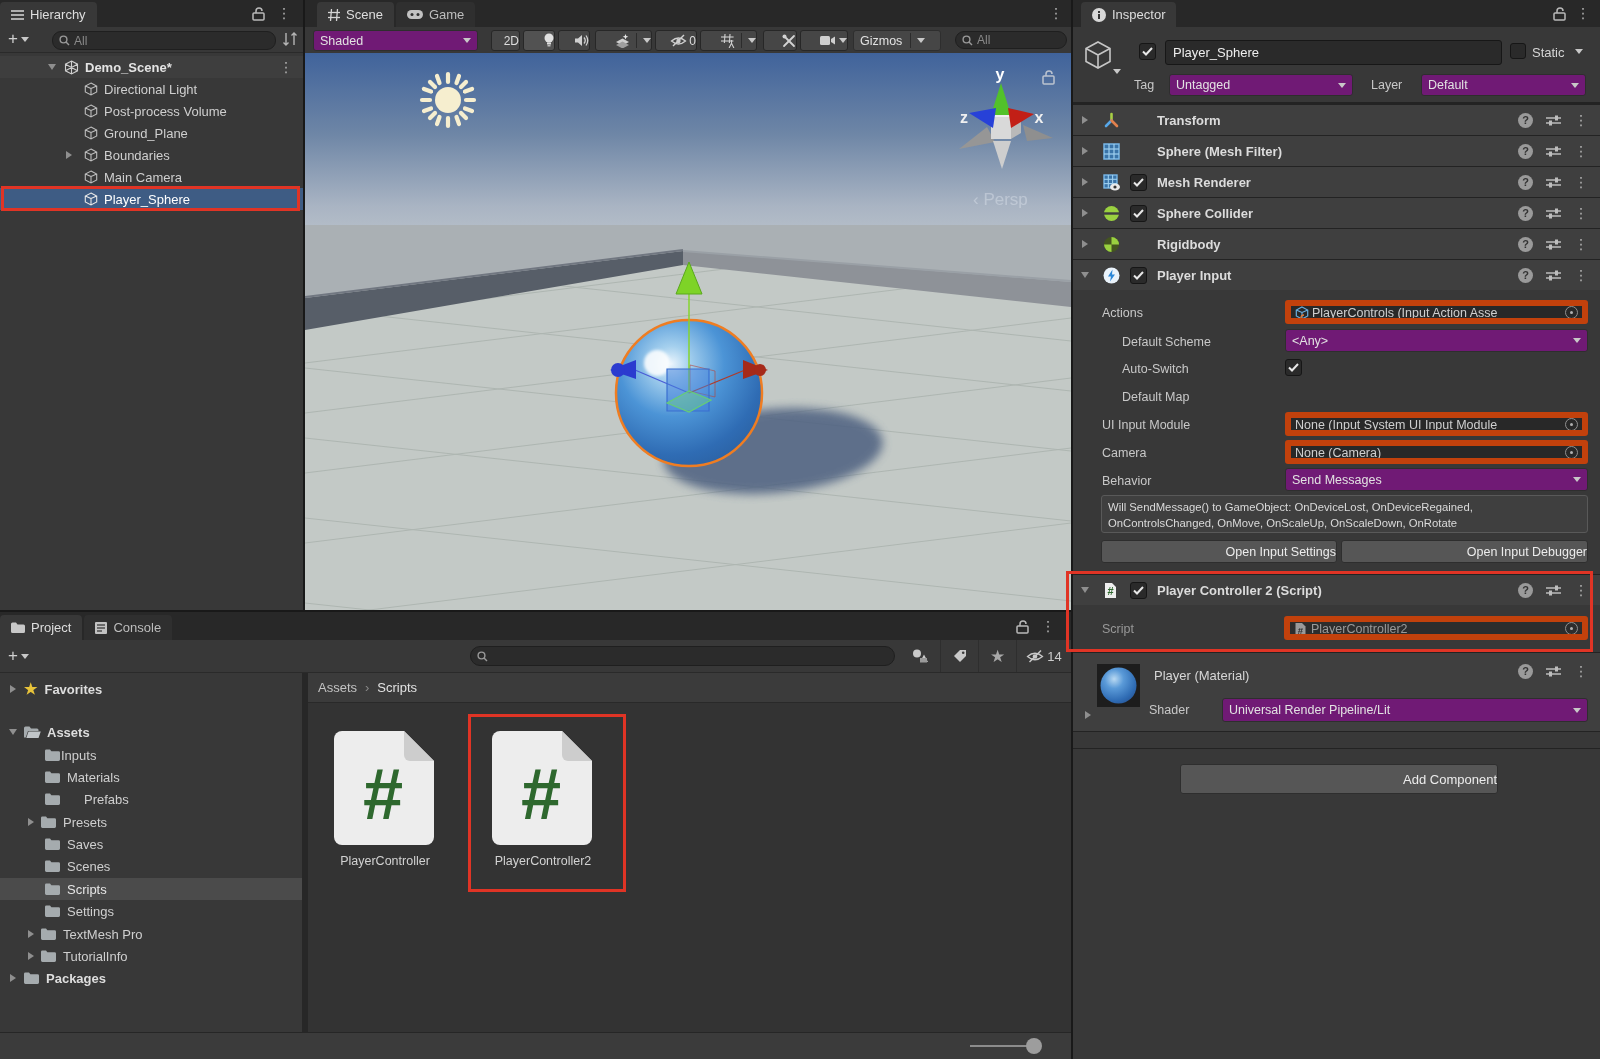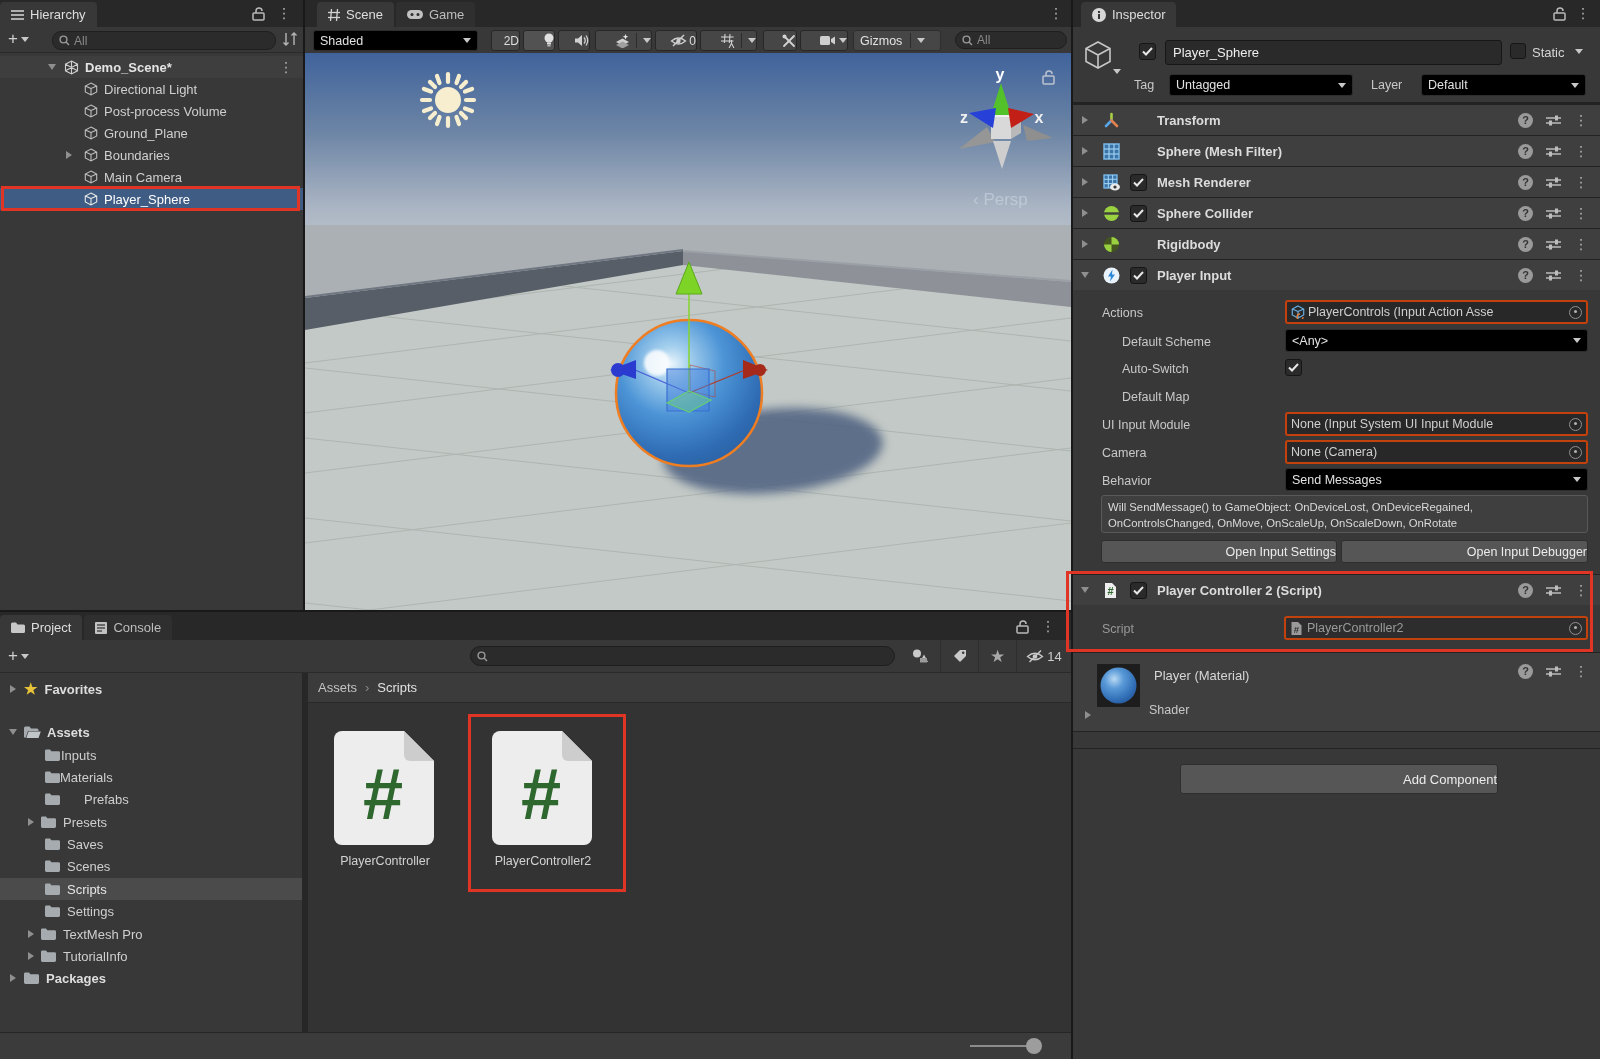--- a/index.html
+++ b/index.html
@@ -10,23 +10,23 @@
 .tabbar{position:absolute;left:0;top:0;right:0;height:27px;background:#282828;display:flex;align-items:flex-end}
 .tab{height:25px;display:flex;align-items:center;gap:6px;padding:0 11px;font-size:13px;color:#dedede;border-radius:4px 4px 0 0}
 .tab.active{background:#383838}
 .tab.inactive{background:#2f2f2f;color:#bdbdbd}
 .kebab{color:#b4b4b4;font-size:14px;letter-spacing:0;line-height:1}
 .pill{position:absolute;background:#2b2b2b;border:1px solid #1f1f1f;border-radius:9px;display:flex;align-items:center;padding:0 6px;gap:4px;color:#8a8a8a;font-size:12px}
 .caret{width:0;height:0;border-left:4px solid transparent;border-right:4px solid transparent;border-top:5px solid #c8c8c8}
 .fold-c{width:0;height:0;border-top:4px solid transparent;border-bottom:4px solid transparent;border-left:6px solid #8f8f8f}
 .fold-o{width:0;height:0;border-left:4px solid transparent;border-right:4px solid transparent;border-top:6px solid #8f8f8f}
 .cb{background:#2a2a2a;border:1px solid #161616;border-radius:3px;display:flex;align-items:center;justify-content:center}
-.dd{background:#000000;border:1px solid #2e2e2e;border-radius:3px;display:flex;align-items:center;color:#e2e2e2;font-size:12.5px;padding:0 6px;position:absolute}
+.dd{background:#701a75;border:1px solid #2e2e2e;border-radius:3px;display:flex;align-items:center;color:#e2e2e2;font-size:12.5px;padding:0 6px;position:absolute}
 .dd .caret{margin-left:auto}
-.objf{background:#282828;border:2px solid #c2410c;border-radius:3px;display:flex;align-items:center;color:#cfcfcf;font-size:12.5px;padding:0 4px;position:absolute;overflow:hidden;white-space:nowrap}
+.objf{background:#282828;border:6px solid #c2410c;border-radius:3px;display:flex;color:#cfcfcf;font-size:12.5px;padding:0 4px;position:absolute;overflow:hidden;white-space:nowrap}
 .picker{margin-left:auto;flex:0 0 13px;width:13px;height:13px;border:1.5px solid #909090;border-radius:50%;position:relative}
 .picker::after{content:"";position:absolute;left:3.5px;top:3.5px;width:3px;height:3px;background:#b0b0b0;border-radius:50%}
 .btn{background:#565656;border:1px solid #2e2e2e;border-radius:3px;color:#ececec;font-size:12.5px;display:flex;align-items:center;justify-content:flex-end;position:absolute}
 .hrow{position:absolute;left:0;width:303px;height:22px;display:flex;align-items:center;color:#cfcfcf}
 .trow{position:absolute;left:0;width:302px;height:22px;display:flex;align-items:center;color:#cfcfcf;font-size:13px}
 .comp{position:absolute;left:0;width:527px;height:31px;background:#3f3f3f;border-top:1px solid #232323;display:flex;align-items:center}
 .comp .title{font-weight:bold;color:#dcdcdc;font-size:13px;position:absolute;left:84px}
 .cicons{position:absolute;right:12px;top:0;height:100%;display:flex;align-items:center;gap:13px}
 .qmark{width:15px;height:15px;border-radius:50%;background:#9a9a9a;color:#333;font-size:11px;font-weight:bold;display:flex;align-items:center;justify-content:center}
 .flabel{position:absolute;color:#c8c8c8;font-size:12.5px}
@@ -419,21 +419,21 @@
     <div class="trow" style="top:71px">
           <svg width="15" height="12" style="margin-left:45px">
             <path d="M0 1.8 a1.4 1.4 0 0 1 1.4-1.4 H5 l1.4 1.8 H13.6 A1.4 1.4 0 0 1 15 3.6 V10.6 A1.4 1.4 0 0 1 13.6 12 H1.4 A1.4 1.4 0 0 1 0 10.6 Z" fill="#a5abae"></path>
           </svg>
           <span style="margin-left:1px">Inputs</span>
         </div>
     <div class="trow" style="top:93px">
           <svg width="15" height="12" style="margin-left:45px">
             <path d="M0 1.8 a1.4 1.4 0 0 1 1.4-1.4 H5 l1.4 1.8 H13.6 A1.4 1.4 0 0 1 15 3.6 V10.6 A1.4 1.4 0 0 1 13.6 12 H1.4 A1.4 1.4 0 0 1 0 10.6 Z" fill="#a5abae"></path>
           </svg>
-          <span style="margin-left:0">Materials</span>
+          <span style="margin-left:7px">Materials</span>
         </div>
     <div class="trow" style="top:115px">
           <svg width="15" height="12" style="margin-left:45px">
             <path d="M0 1.8 a1.4 1.4 0 0 1 1.4-1.4 H5 l1.4 1.8 H13.6 A1.4 1.4 0 0 1 15 3.6 V10.6 A1.4 1.4 0 0 1 13.6 12 H1.4 A1.4 1.4 0 0 1 0 10.6 Z" fill="#a5abae"></path>
           </svg>
           <span style="margin-left:24px">Prefabs</span>
         </div>
     <div class="trow" style="top:138px">
           <span class="fold-c" style="margin-left:28px"></span>
           <svg width="15" height="12" style="margin-left:7px">
@@ -820,20 +820,24 @@
               <line x1="0" y1="4" x2="15" y2="4"></line>
               <line x1="0" y1="9" x2="15" y2="9"></line>
             </g>
             <rect x="9" y="1.5" width="3" height="5" fill="#bdbdbd"></rect>
             <rect x="3" y="6.5" width="3" height="5" fill="#bdbdbd"></rect>
           </svg>
           <span class="kebab">⋮</span>
         </div>
     <span class="fold-c abs" style="left:12px;top:58px"></span>
     <span class="flabel" style="left:76px;top:50px">Shader</span>
+    <div class="dd" style="left:149px;top:45px;width:366px;height:24px">
+          <span>Universal Render Pipeline/Lit</span>
+          <span class="caret"></span>
+        </div>
   </div>
   <div class="abs" style="left:0;top:748px;width:527px;height:1px;background:#232323"></div>
   <div class="btn" style="left:107px;top:764px;width:318px;height:30px;font-size:13px">
         <span>Add Component</span>
       </div>
 </div>
 
 <div class="redbox" style="left:1px;top:186px;width:299px;height:25px"></div>
 <div class="redbox" style="left:468px;top:714px;width:158px;height:178px"></div>
 <div class="redbox" style="left:1066px;top:571px;width:527px;height:81px"></div>

